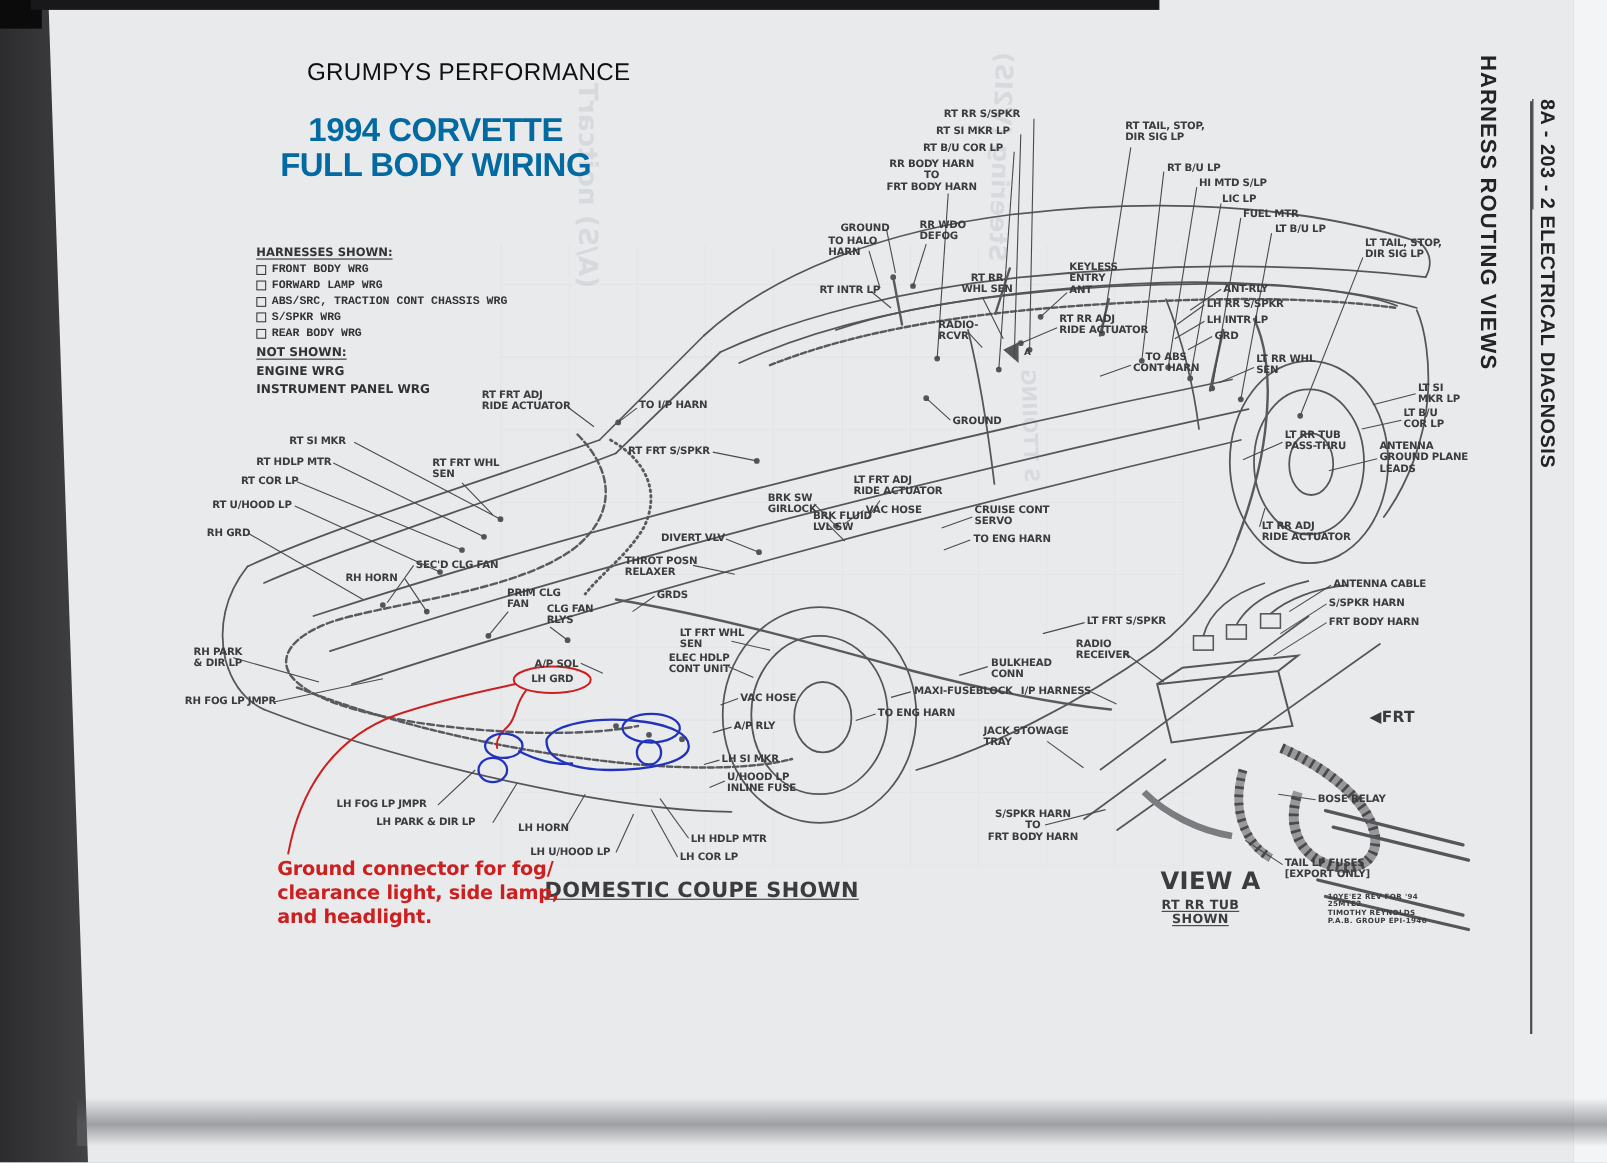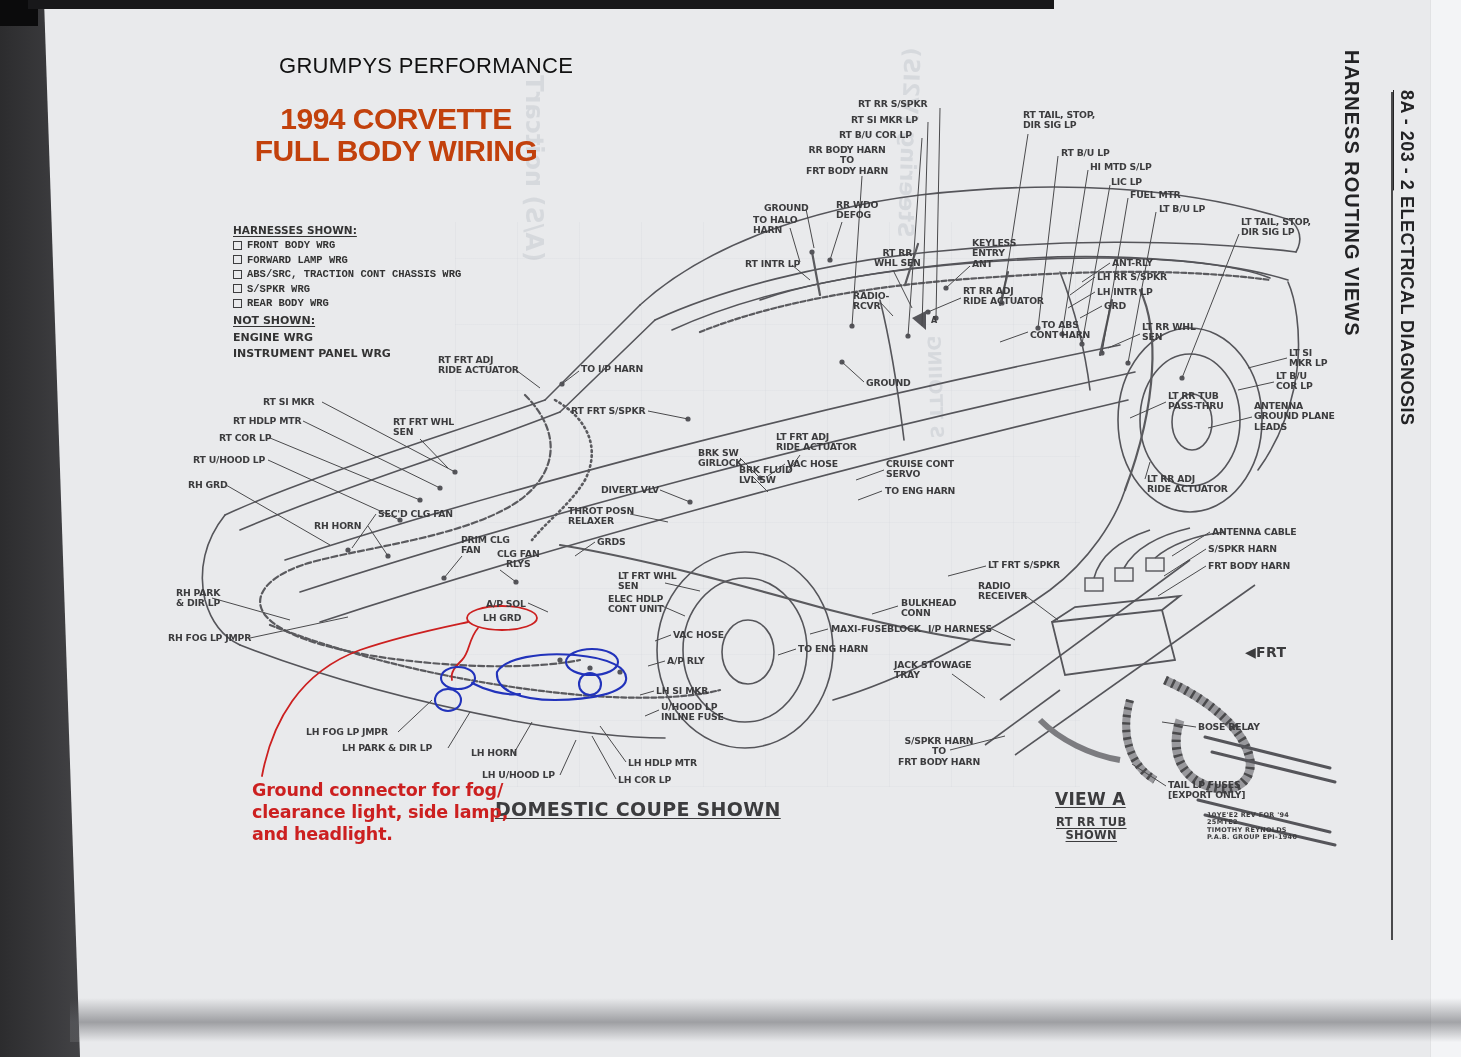--- a/index.html
+++ b/index.html
@@ -19,21 +19,21 @@
   #ghost-grid{position:absolute;left:455px;top:222px;width:625px;height:565px;opacity:.55;
       background:
        repeating-linear-gradient(90deg,rgba(130,140,160,.10) 0 1px,transparent 1px 62px),
        repeating-linear-gradient(0deg,rgba(130,140,160,.09) 0 1px,transparent 1px 66px);}
   .ghost{position:absolute;font-weight:bold;color:#6b7585;opacity:.14;white-space:nowrap;
       transform-origin:left top;}
   
   #brand{position:absolute;left:279px;top:53px;font-family:"Liberation Sans",sans-serif;
       font-size:22px;letter-spacing:.3px;color:#111;}
   #title{position:absolute;left:228px;top:103px;width:336px;text-align:center;
-      font-family:"Liberation Sans",sans-serif;font-weight:bold;color:#c2410c;
+      font-family:"Liberation Sans",sans-serif;font-weight:bold;color:#0369a1;
       font-size:30px;line-height:32px;letter-spacing:-0.5px;}
   
   #legend{position:absolute;left:233px;top:224px;color:#333;font-size:10.5px;font-weight:bold;}
   #legend .hdr{text-decoration:underline;text-underline-offset:2px;margin-bottom:3px;}
   #legend .row{margin:2.6px 0;display:flex;align-items:center;font-family:Liberation Mono, monospace;}
   .chk{display:inline-block;width:7px;height:7px;border:1.3px solid #3d3d3f;margin-right:5px;flex:0 0 auto;}
   #legend2{position:absolute;left:233px;top:314px;color:#333;font-size:11px;font-weight:bold;}
   #legend2 .hdr{text-decoration:underline;text-underline-offset:2px;margin-bottom:4px;}
   #legend2 .row{margin:2.8px 0;}
   
@@ -379,21 +379,21 @@
       <div class="lbl" style="left: 885px; top: 486px;">TO ENG HARN</div>
       <div class="lbl" style="left: 601px; top: 485px;">DIVERT VLV</div>
       <div class="lbl" style="left: 1147px; top: 474px;">LT RR ADJ
 RIDE ACTUATOR</div>
       <div class="lbl" style="left: 378px; top: 509px;">SEC'D CLG FAN</div>
       <div class="lbl" style="left: 568px; top: 506px;">THROT POSN
 RELAXER</div>
       <div class="lbl" style="left: 314px; top: 521px;">RH HORN</div>
       <div class="lbl" style="left: 461px; top: 535px;">PRIM CLG
 FAN</div>
-      <div class="lbl" style="left: 497px; top: 549px; text-align: center;">CLG FAN
+      <div class="lbl" style="left: 497px; top: 549px;">CLG FAN
 RLYS</div>
       <div class="lbl" style="left: 597px; top: 537px;">GRDS</div>
       <div class="lbl" style="left: 1212px; top: 527px;">ANTENNA CABLE</div>
       <div class="lbl" style="left: 1208px; top: 544px;">S/SPKR HARN</div>
       <div class="lbl" style="left: 1208px; top: 561px;">FRT BODY HARN</div>
       <div class="lbl" style="left: 988px; top: 560px;">LT FRT S/SPKR</div>
       <div class="lbl" style="left: 618px; top: 571px;">LT FRT WHL
 SEN</div>
       <div class="lbl" style="left: 608px; top: 594px;">ELEC HDLP
 CONT UNIT</div>
@@ -424,21 +424,21 @@
       <div class="lbl" style="left: 482px; top: 770px;">LH U/HOOD LP</div>
       <div class="lbl" style="left: 628px; top: 758px;">LH HDLP MTR</div>
       <div class="lbl" style="left: 618px; top: 775px;">LH COR LP</div>
       <div class="lbl" style="left: 898px; top: 736px; text-align: center;">S/SPKR HARN
 TO
 FRT BODY HARN</div>
       <div class="lbl" style="left: 1198px; top: 722px;">BOSE RELAY</div>
       <div class="lbl" style="left: 1168px; top: 780px;">TAIL LP FUSES
 [EXPORT ONLY]</div>
       <div class="lbl" style="left: 495px; top: 799px; font-size: 19px; letter-spacing: 0.3px; text-decoration: underline; text-underline-offset: 2px;">DOMESTIC COUPE SHOWN</div>
-      <div class="lbl" style="left: 1055px; top: 790px; font-size: 17px; letter-spacing: 0.3px; text-decoration: underline; text-underline-offset: 2px;">VIEW A</div>
+      <div class="lbl" style="left: 1055px; top: 790px; font-size: 22px; letter-spacing: 0.3px; text-underline-offset: 2px;">VIEW A</div>
       <div class="lbl" style="left: 1056px; top: 816px; text-align: center; font-size: 11.5px; letter-spacing: 0.3px; text-decoration: underline; text-underline-offset: 2px;">RT RR TUB
 SHOWN</div>
       <div class="lbl" style="left: 1207px; top: 812px; font-size: 6.5px; letter-spacing: 0.3px;">10YE'E2 REV FOR '94
 25MTE2
 TIMOTHY REYNOLDS
 P.A.B. GROUP EPI-1940</div>
     </div>
 
   <div id="red-note" style="color: rgb(204, 32, 32);">Ground connector for fog/
 clearance light, side lamp,

